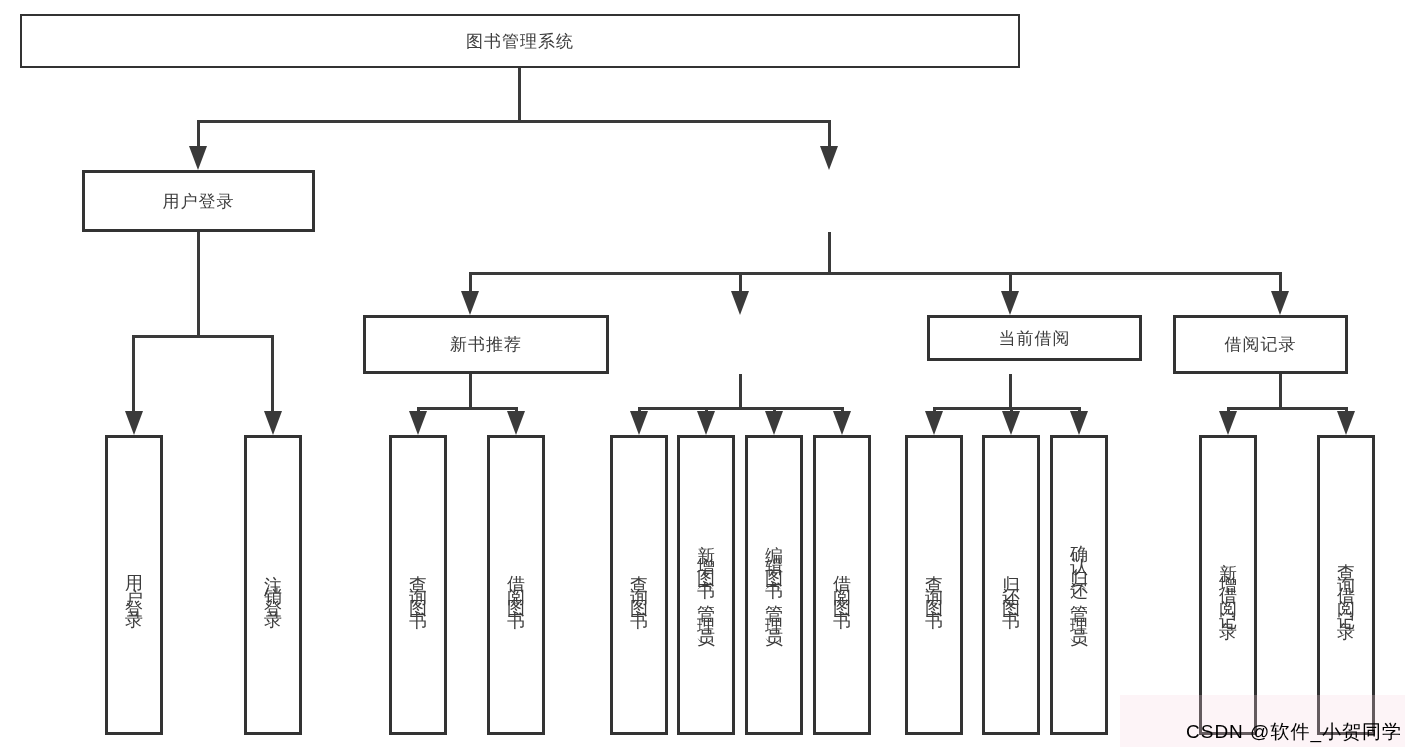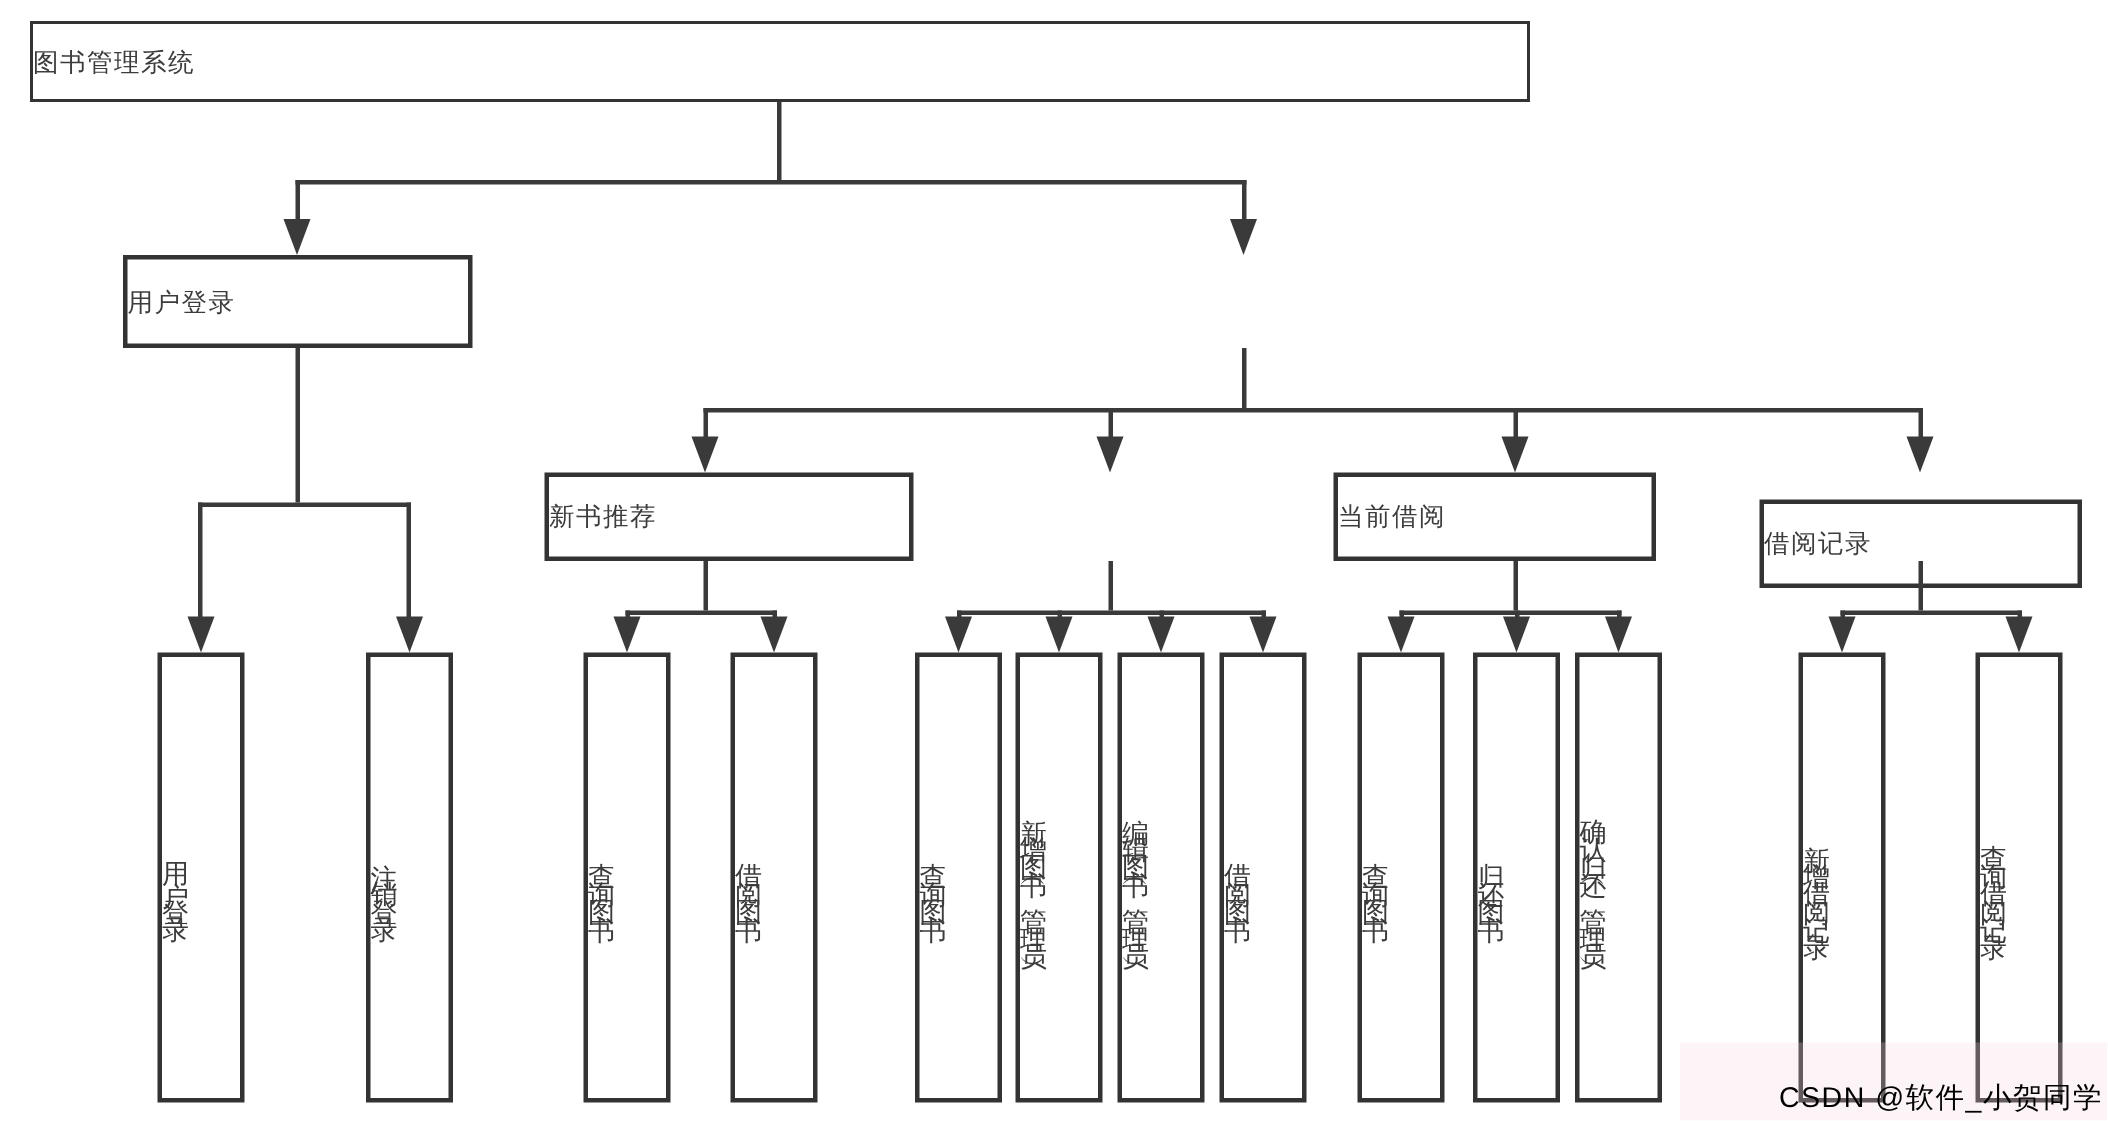--- a/index.html
+++ b/index.html
@@ -4,21 +4,21 @@
 <title>Diagram</title>
 <style>
   html,body { margin:0; padding:0; background:#ffffff; }
   #canvas {
     position:relative; width:1405px; height:747px; background:#ffffff;
     font-family:"Liberation Sans","DejaVu Sans",sans-serif; overflow:hidden;
   }
   .box {
     position:absolute; box-sizing:border-box;
     border:3px solid #333333; background:#ffffff;
-    display:flex; align-items:center; justify-content:flex-start;
+    display:flex; align-items:center; justify-content:center;
     color:#3c3c3c; font-size:17px; letter-spacing:1px;
   }
   .box.thin { border-width:2px; }
   .box .lbl { white-space:nowrap; }
   .leaf .lbl {
     writing-mode:vertical-rl; text-orientation:mixed;
     font-size:18px; letter-spacing:12px; line-height:1; white-space:normal;
   }
   .vl { position:absolute; width:3px; background:#3a3a3a; }
   .hl { position:absolute; height:3px; background:#3a3a3a; }
@@ -70,24 +70,24 @@
   <div class="vl" style="left:1009px;top:272px;height:21px"></div>
   <div class="vl" style="left:1279px;top:272px;height:21px"></div>
   <div class="ar" style="left:461px;top:291px"></div>
   <div class="ar" style="left:731px;top:291px"></div>
   <div class="ar" style="left:1001px;top:291px"></div>
   <div class="ar" style="left:1271px;top:291px"></div>
 
   <div class="box" style="left:363px;top:315px;width:246px;height:59px">
     <span class="lbl">新书推荐</span>
   </div>
-  <div class="box" style="left:889px;top:315px;width:215px;height:59px">
+  <div class="box" style="left:927px;top:315px;width:215px;height:46px">
     <span class="lbl">当前借阅</span>
   </div>
-  <div class="box" style="left:1173px;top:333px;width:215px;height:59px">
+  <div class="box" style="left:1173px;top:315px;width:175px;height:59px">
     <span class="lbl">借阅记录</span>
   </div>
 
   <div class="vl" style="left:469px;top:374px;height:33px"></div>
   <div class="vl" style="left:739px;top:374px;height:33px"></div>
   <div class="vl" style="left:1009px;top:374px;height:33px"></div>
   <div class="vl" style="left:1279px;top:374px;height:33px"></div>
 
   <div class="hl" style="left:417px;top:407px;width:101px"></div>
   <div class="hl" style="left:638px;top:407px;width:206px"></div>

